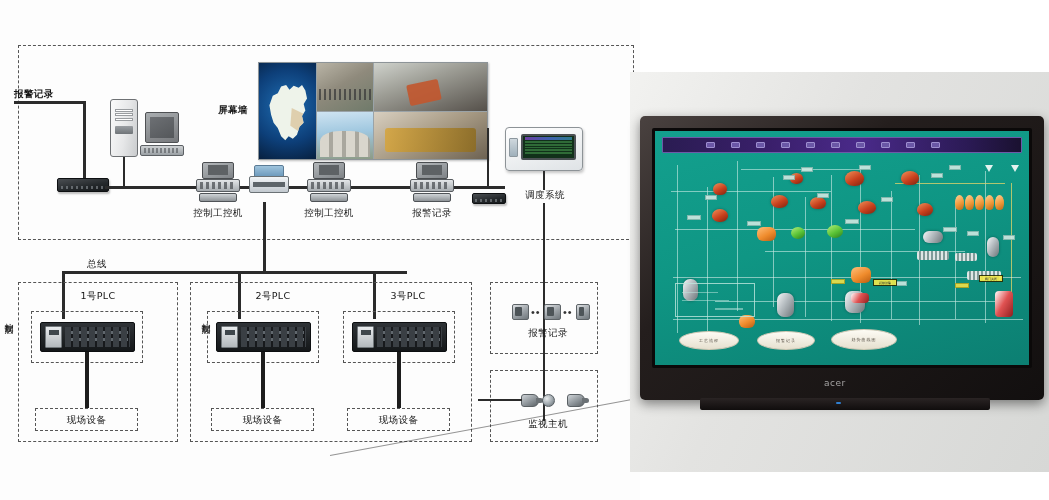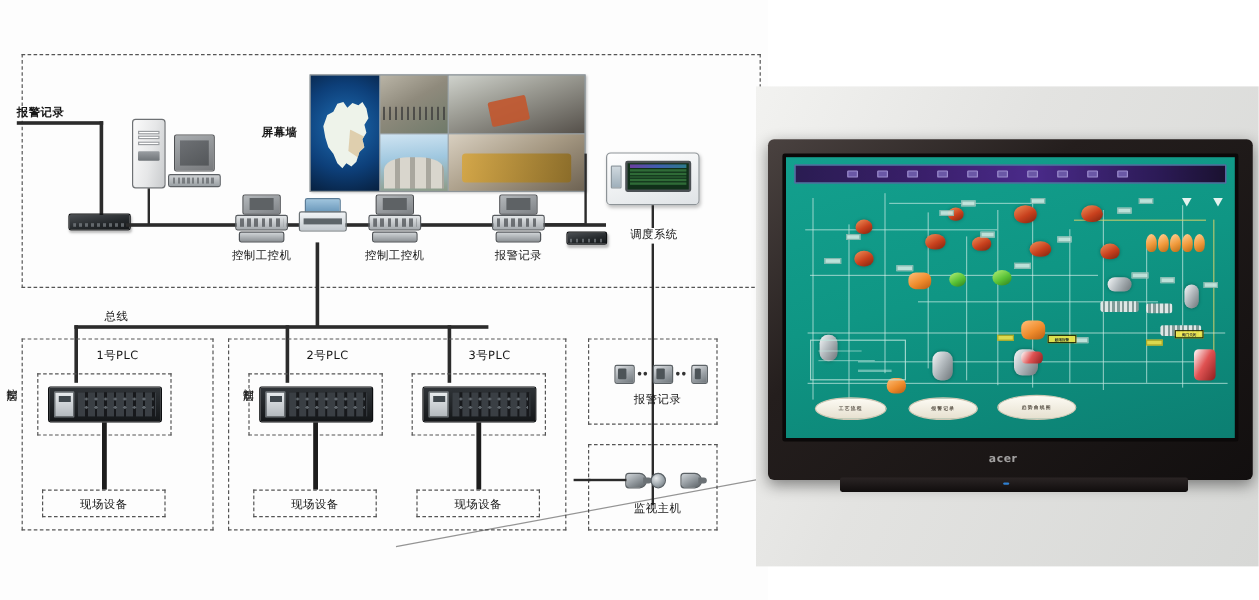--- a/index.html
+++ b/index.html
@@ -345,21 +345,21 @@
     <div class="solid-line" style="left:490px;top:399px;width:32px;height:2px;"></div>
     <div class="solid-line" style="left:478px;top:399px;width:14px;height:2px;"></div>
 
     <div class="solid-line" style="left:330px;top:455px;width:318px;height:1px;
                 transform:rotate(-10.5deg);transform-origin:left center;opacity:.5;"></div>
   </div>
 
   <div class="monitor" style="left:630px;top:72px;width:419px;height:400px;">
     <div class="mon-wall"></div>
 
-    <div class="mon-frame" style="left:10px;top:44px;width:404px;height:284px;font-weight:bold;">
+    <div class="mon-frame" style="left:10px;top:44px;width:404px;height:284px;">
       <div class="mon-inner" style="left:12px;top:12px;width:380px;height:240px;">
 
         <div class="hmi" style="left:3px;top:3px;width:374px;height:234px;">
 
           <div class="hmi-bar">
             <div class="btn" style="left:12%"></div>
               <div class="btn" style="left:19%"></div>
             <div class="btn" style="left:26%"></div>
               <div class="btn" style="left:33%"></div>
             <div class="btn" style="left:40%"></div>

